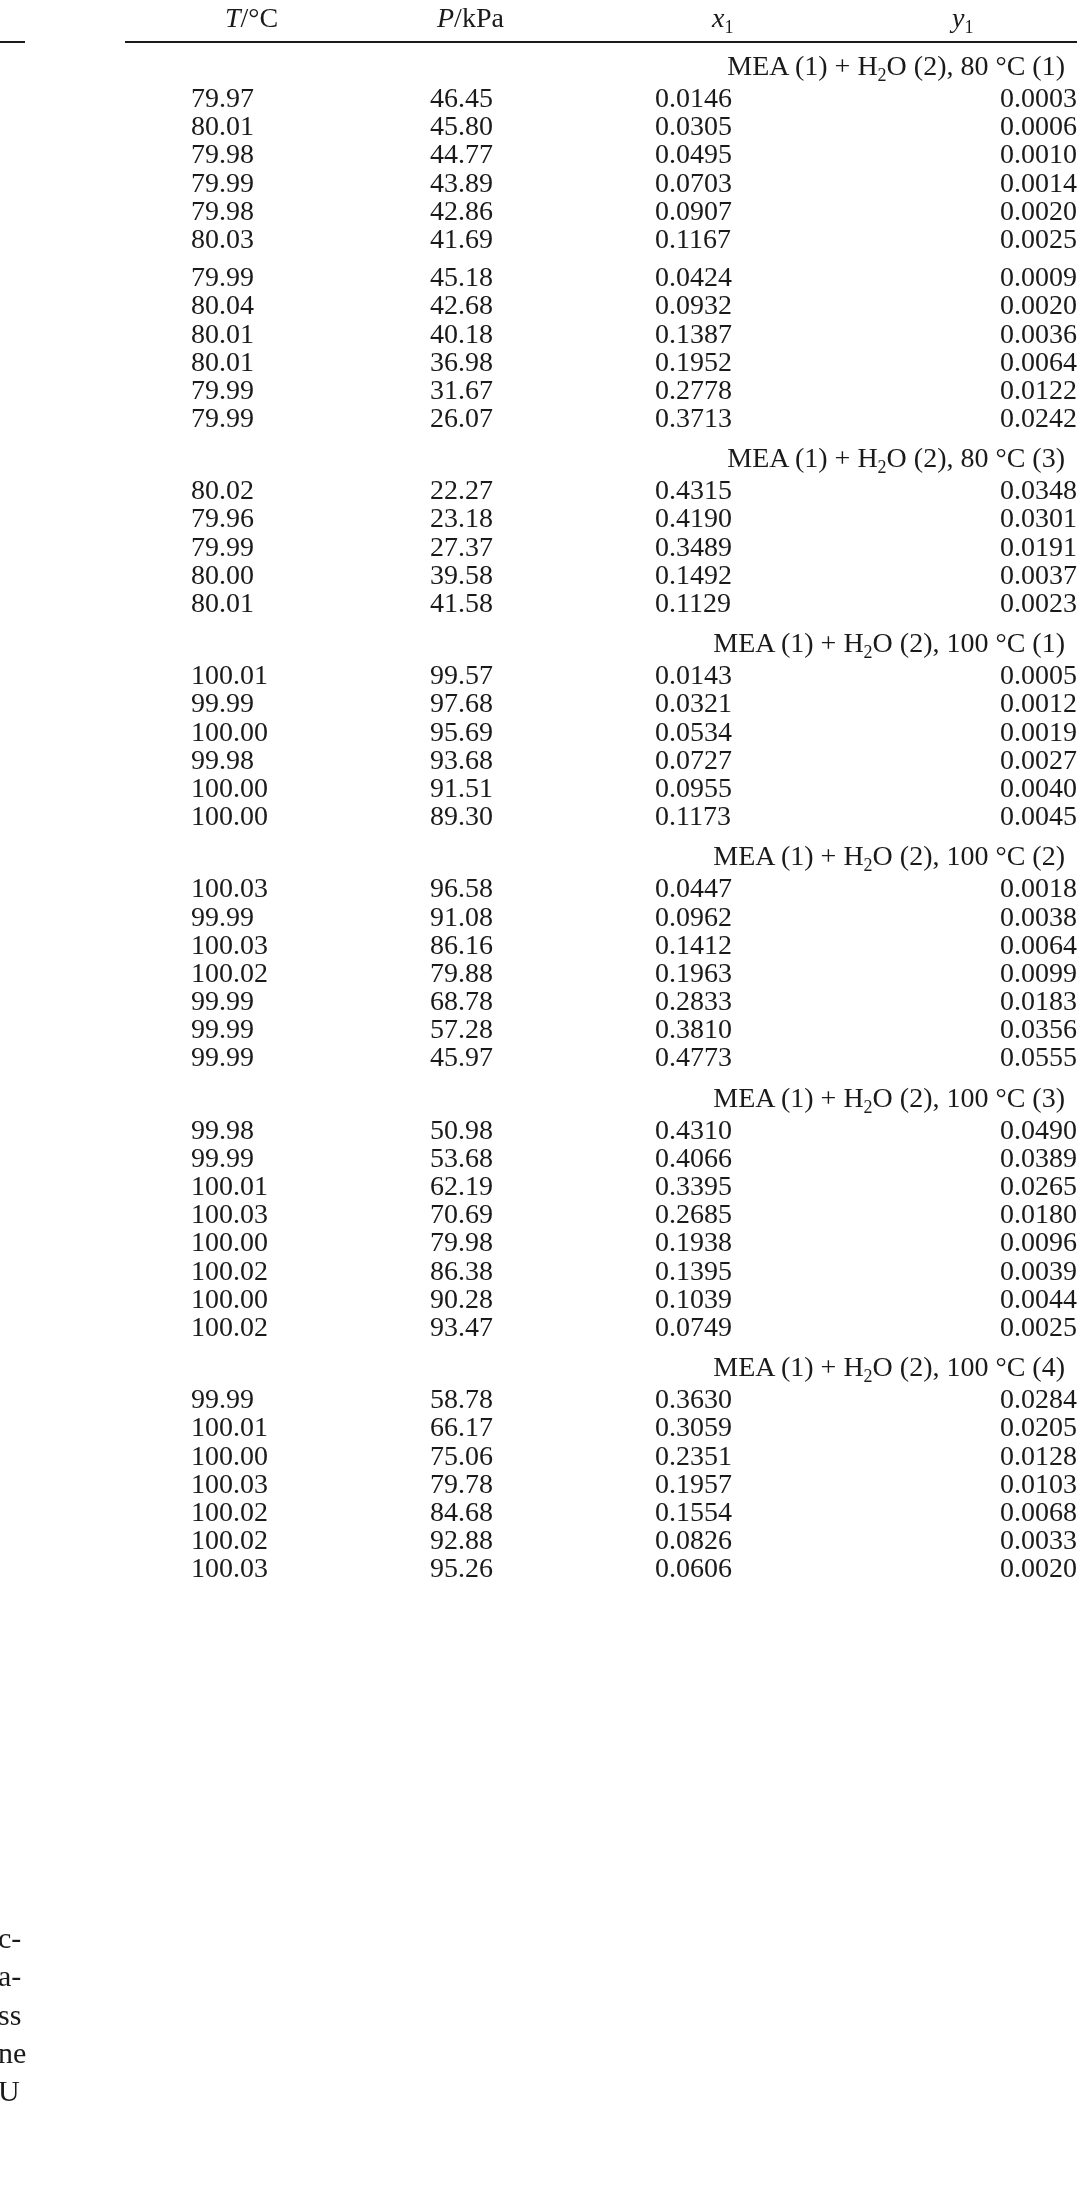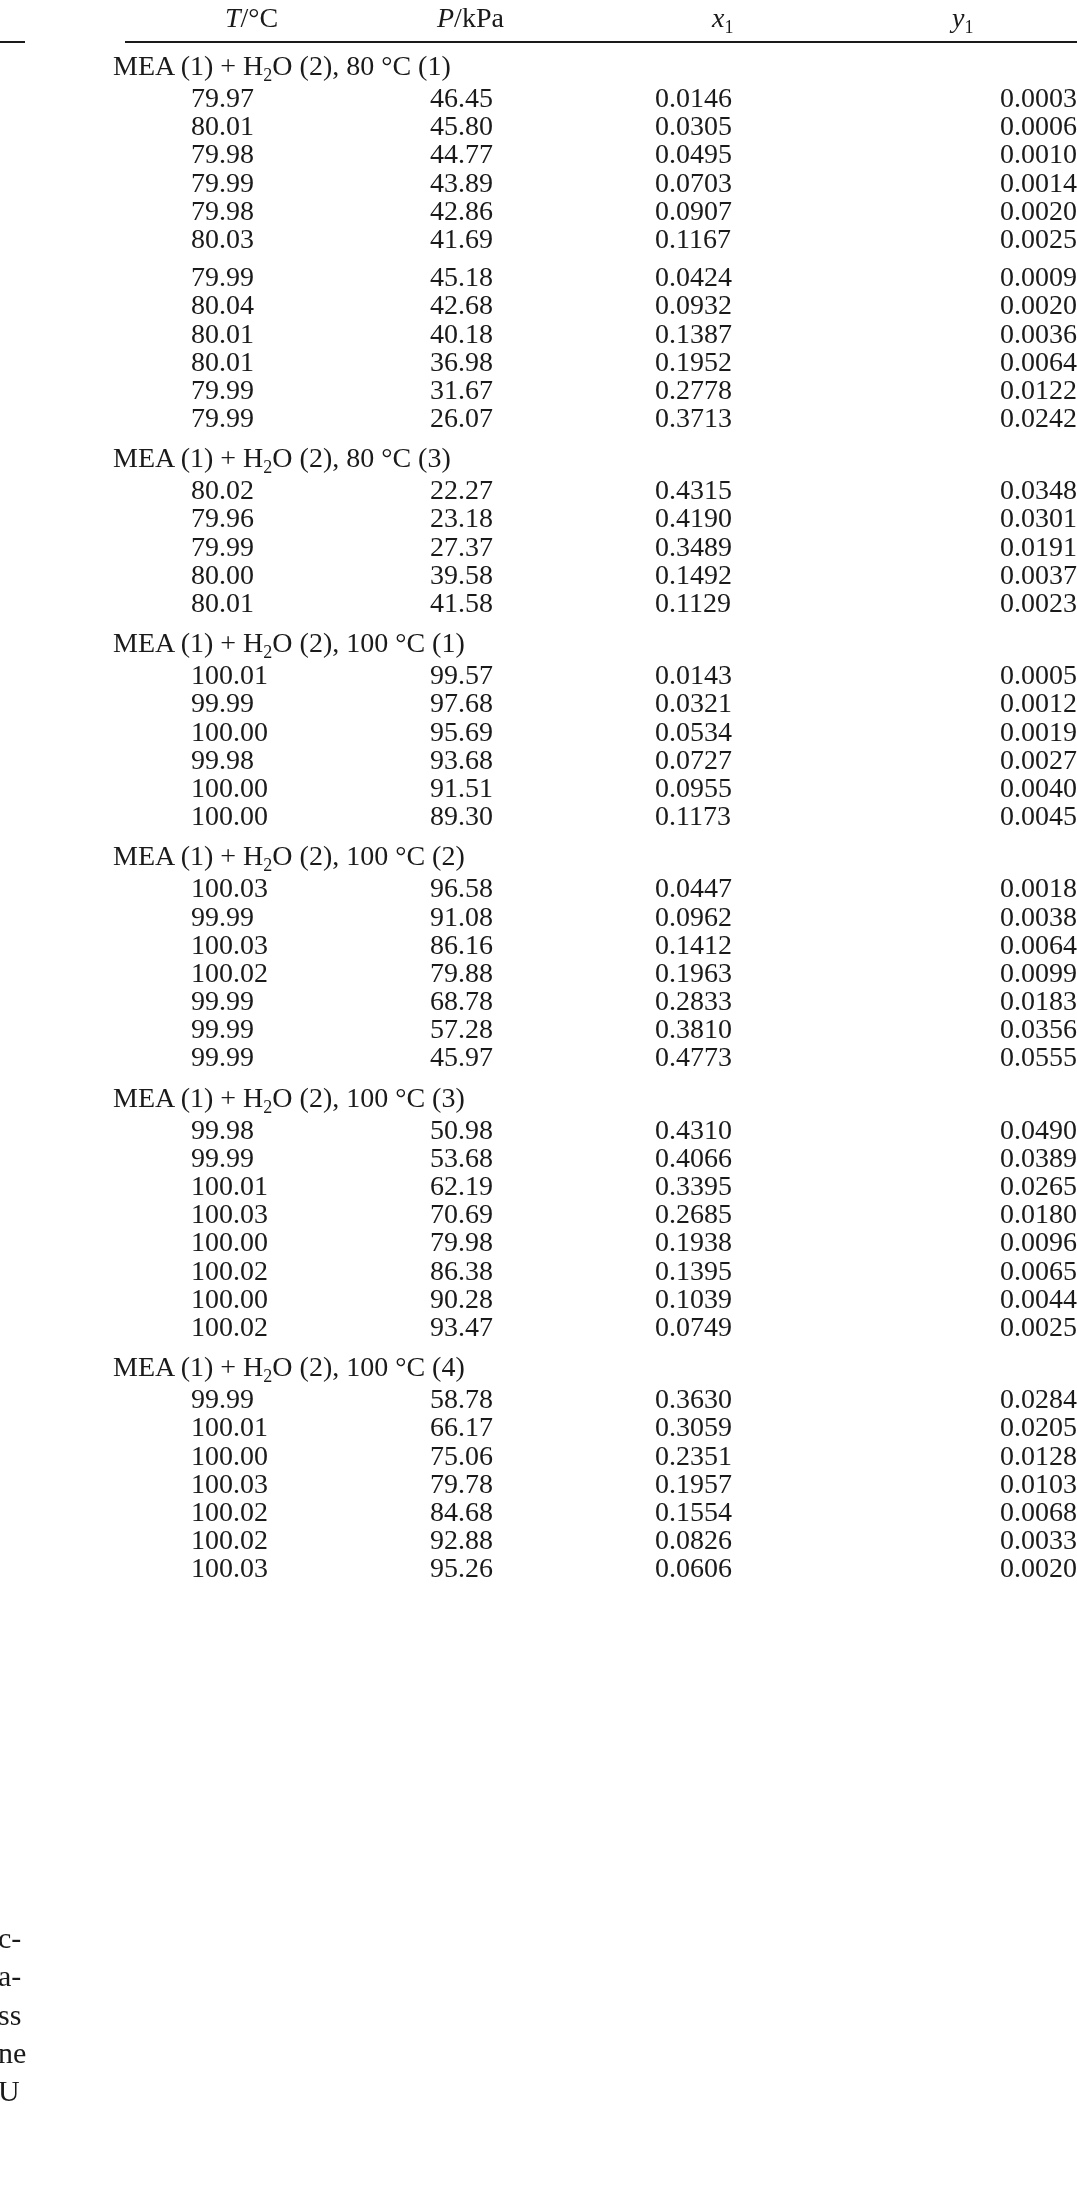--- a/index.html
+++ b/index.html
@@ -8,21 +8,21 @@
     font-family: "Liberation Serif", "DejaVu Serif", serif; color: #1a1a1a;
   }
   .left-rule { position: absolute; left: 0; top: 41px; width: 25px; height: 2px; background: #1a1a1a; }
   .left-frag { position: absolute; left: -2px; font-size: 30px; line-height: 1; }
   .table-wrap { position: absolute; left: 125px; top: 0; width: 952px; }
   .hdr { position: relative; height: 54px; font-size: 28px; }
   .hdr span { position: absolute; top: 2px; }
   .hdr i { font-style: italic; }
   .rule { position: absolute; left: 0; top: 41px; width: 952px; height: 2px; background: #1a1a1a; }
   .body { position: absolute; top: 50px; left: 0; width: 952px; }
-  .group-title { height: 34px; font-size: 28px; line-height: 32px; text-align: left; padding-left: 0; }
+  .group-title { height: 34px; font-size: 28px; line-height: 32px; text-align: right; padding-left: 0; }
   .group-title .inner { display: inline-block; position: relative; left: -12px; }
   .row { height: 28.2px; font-size: 28px; line-height: 28px; position: relative; }
   .row span { position: absolute; top: 0; }
   .c-t { left: 66px; }
   .c-p { left: 305px; }
   .c-x { left: 530px; }
   .c-y { right: 0; }
   .gap { height: 10px; }
   sub { font-size: 18px; vertical-align: -6px; line-height: 0; }
 </style>
@@ -264,21 +264,21 @@
       <div class="row">
         <span class="c-t">100.00</span>
         <span class="c-p">79.98</span>
         <span class="c-x">0.1938</span>
         <span class="c-y">0.0096</span>
       </div>
       <div class="row">
         <span class="c-t">100.02</span>
         <span class="c-p">86.38</span>
         <span class="c-x">0.1395</span>
-        <span class="c-y">0.0065</span>
+        <span class="c-y">0.0039</span>
       </div>
       <div class="row">
         <span class="c-t">100.00</span>
         <span class="c-p">90.28</span>
         <span class="c-x">0.1039</span>
         <span class="c-y">0.0044</span>
       </div>
       <div class="row">
         <span class="c-t">100.02</span>
         <span class="c-p">93.47</span>

